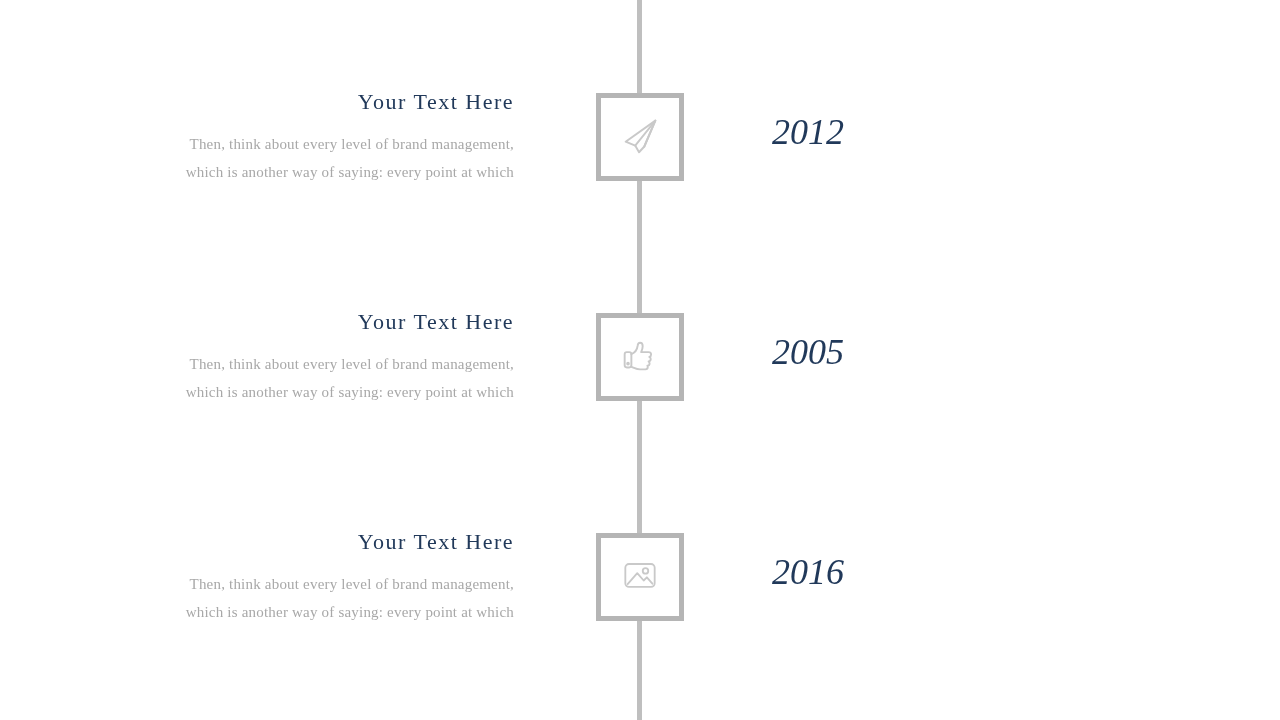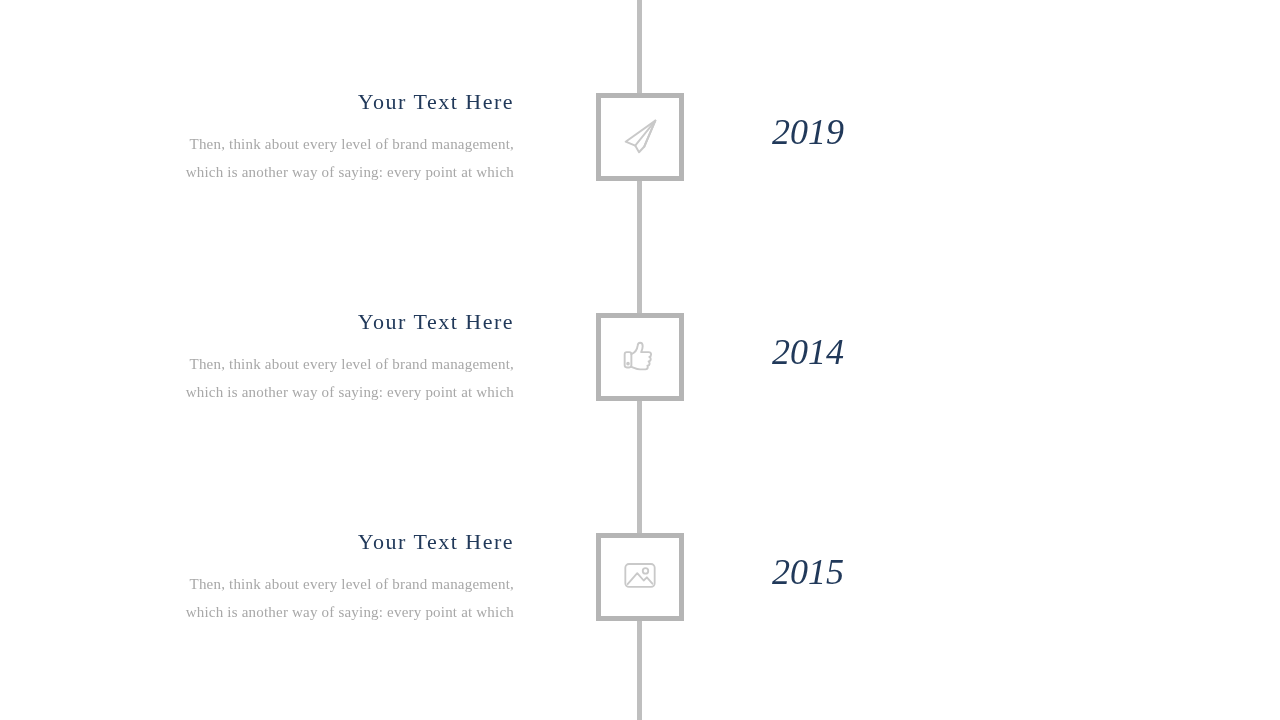--- a/index.html
+++ b/index.html
@@ -109,52 +109,52 @@
     </div>
     <div class="icon-box">
       <span>
         <svg width="46" height="46" viewBox="0 0 48 48">
           <path d="M40 9 L9 31 L19 35 L23 42 L28.5 36 Z"></path>
           <path d="M40 9 L19 35"></path>
           <path d="M40 9 L28.5 36"></path>
         </svg>
       </span>
     </div>
-    <div class="timeline-year">2019</div>
+    <div class="timeline-year">2012</div>
   </div>
 
   <div class="timeline-item item-1">
     <div class="item-heading">Your Text Here</div>
     <div class="item-body">
       <div>Then, think about every level of brand management,</div>
       <div>which is another way of saying: every point at which</div>
     </div>
     <div class="icon-box">
       <span>
         <svg width="46" height="46" viewBox="0 0 48 48">
           <rect x="8" y="21" width="7" height="16" rx="2.2"></rect>
           <circle cx="11.5" cy="33" r="0.9"></circle>
           <path d="M15 23 c4-1.5 6-4.5 6.5-8.5 c0.2-2 1.2-3.2 2.6-3.2 c1.6 0 2.7 1.5 2.7 3.5 c0 2.2-0.8 4.4-1.6 6.2 h7.6 c1.6 0 2.8 1.1 2.8 2.5 c0 1.2-0.8 2.2-1.9 2.5 c0.9 0.4 1.5 1.3 1.5 2.3 c0 1.3-1 2.3-2.2 2.5 c0.6 0.5 1 1.2 1 2 c0 1.3-1 2.3-2.3 2.4 c0.3 0.4 0.4 0.9 0.4 1.4 c0 1.4-1.1 2.4-2.5 2.4 h-5.4 c-3.2 0-5.6-1.3-9.2-2.7"></path>
         </svg>
       </span>
     </div>
-    <div class="timeline-year">2014</div>
+    <div class="timeline-year">2005</div>
   </div>
 
   <div class="timeline-item item-2">
     <div class="item-heading">Your Text Here</div>
     <div class="item-body">
       <div>Then, think about every level of brand management,</div>
       <div>which is another way of saying: every point at which</div>
     </div>
     <div class="icon-box">
       <span>
         <svg width="44" height="44" viewBox="0 0 48 48">
           <rect x="8" y="12" width="32" height="25" rx="4"></rect>
           <circle cx="30" cy="19.5" r="3"></circle>
           <path d="M10.5 34 L21 22 L28 30 L31.5 26.5 L37.5 33.5"></path>
         </svg>
       </span>
     </div>
-    <div class="timeline-year">2015</div>
+    <div class="timeline-year">2016</div>
   </div>
 
 </div>
 
 </body></html>

